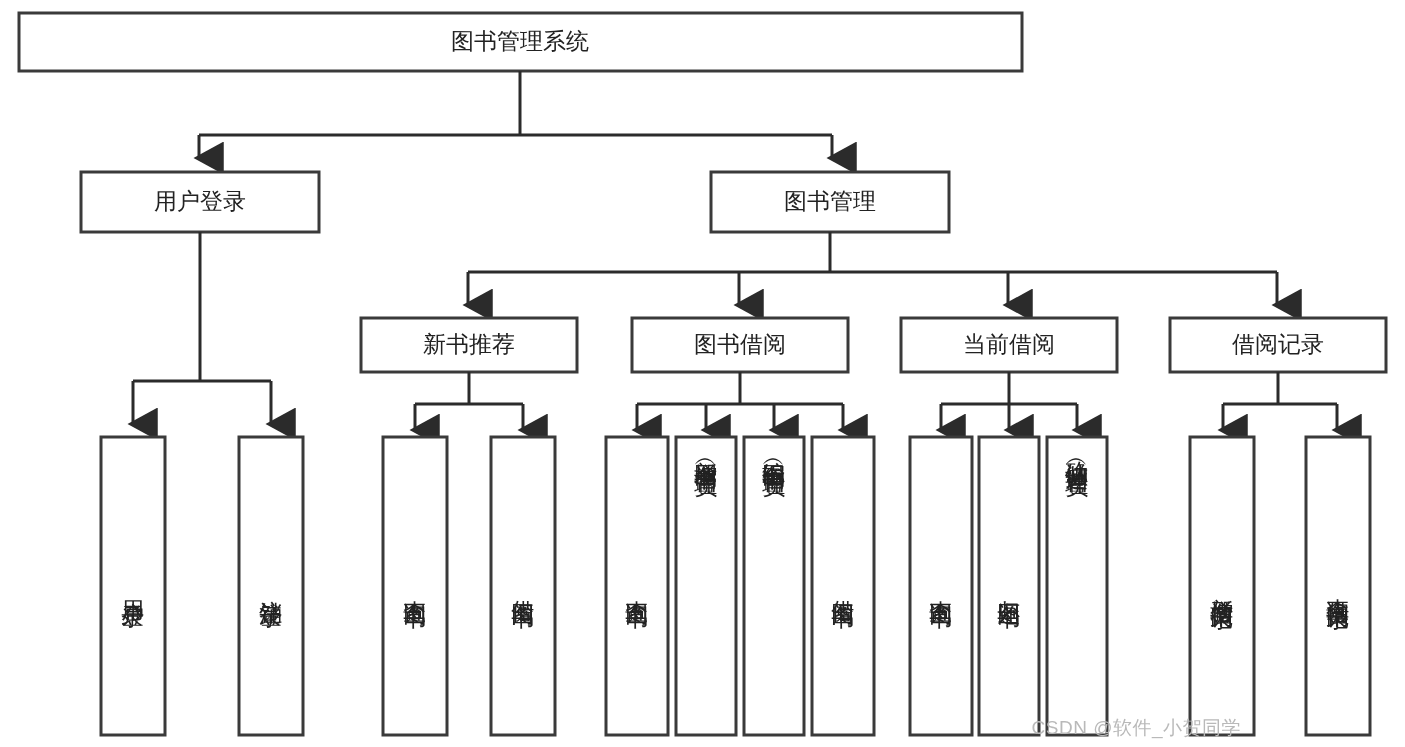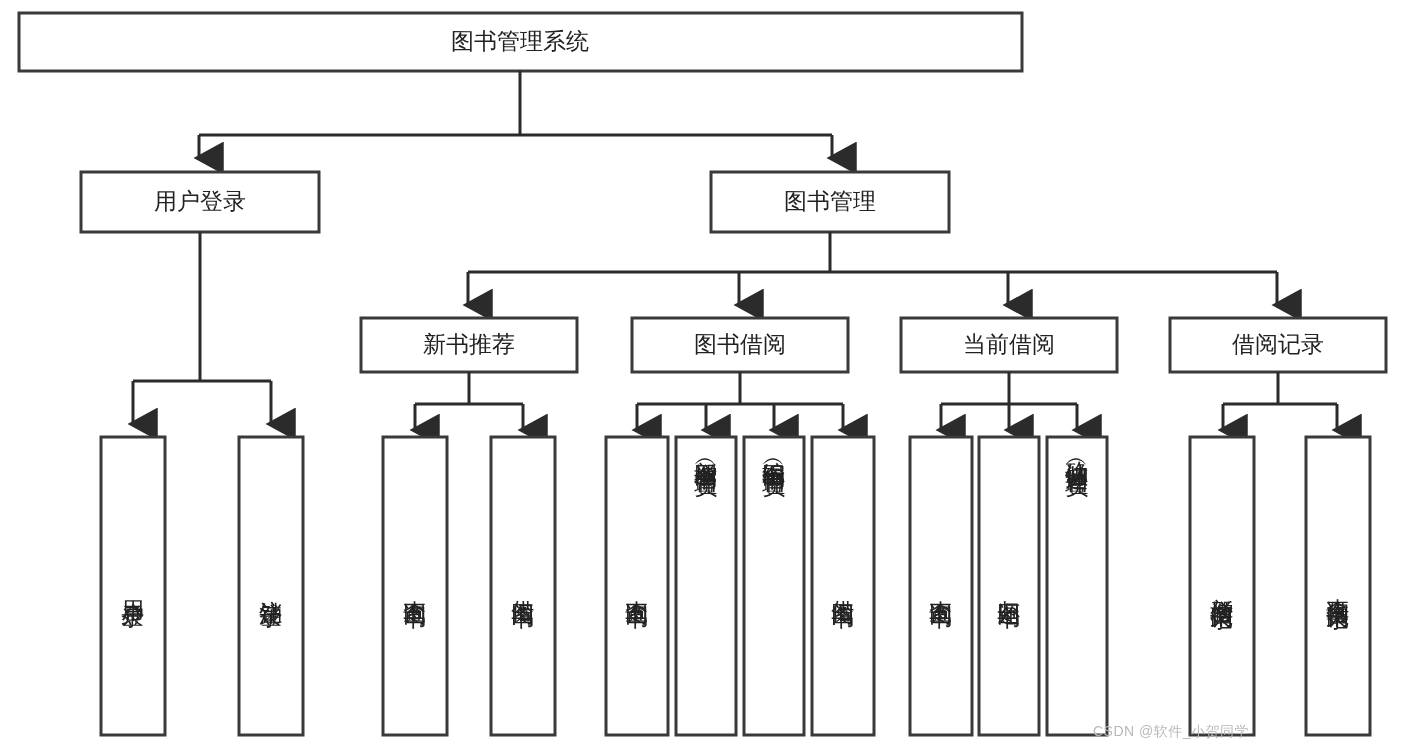--- a/index.html
+++ b/index.html
@@ -58,24 +58,24 @@
     text-orientation: upright;
     font-family: "Liberation Sans", "DejaVu Sans", sans-serif;
     font-size: 23px;
     line-height: 1.16;
     color: #222222;
     letter-spacing: 2px;
     white-space: nowrap;
   }
   .watermark {
     position: absolute;
-    right: 8px;
+    right: 16px;
     bottom: 6px;
     font-family: "Liberation Sans", "DejaVu Sans", sans-serif;
-    font-size: 14px;
+    font-size: 19px;
     color: #b9b9b9;
     letter-spacing: 0.5px;
     white-space: nowrap;
     margin-top: 41px;
   }
 </style>
 </head>
 <body>
 
 <div id="diagram-root">

